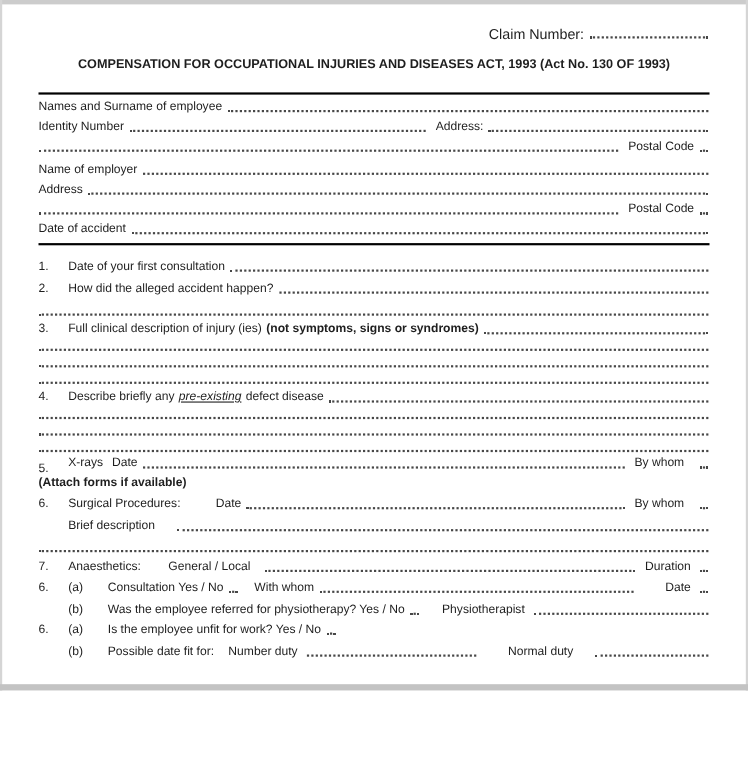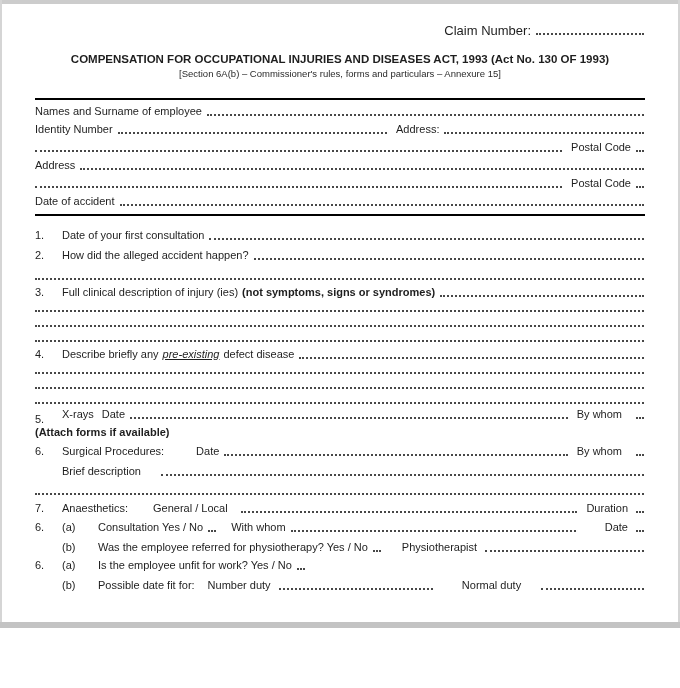--- a/index.html
+++ b/index.html
@@ -50,38 +50,41 @@
   <div class="frame-top"></div>
   <div class="frame-left"></div>
   <div class="frame-right"></div>
   <div class="frame-bottom"></div>
 
   <div class="claim-row">
     <span>Claim Number:</span>
     <span class="dots"></span>
   </div>
   <div class="subtitle">COMPENSATION FOR OCCUPATIONAL INJURIES AND DISEASES ACT, 1993 (Act No. 130 OF 1993)</div>
-  <div class="section-ref">[Section 6A(b) – Commissioner's rules, forms and particulars – Annexure 15]</div>
 
   <div class="rule rule1"></div>
 
   <div class="line h18">
     <span>Names and Surname of employee</span>
     <span class="dots"></span>
   </div>
   <div class="line h18">
     <span>Identity Number</span>
     <span class="dots" style="flex-grow:1.35"></span>
     <span class="gap8">Address:</span>
     <span class="dots"></span>
   </div>
   <div class="line h18">
     <span class="dots lead"></span>
     <span class="gap8">Postal Code</span>
     <span class="dots fixed w78"></span>
+  </div>
+  <div class="line h18" style="margin-top:3px">
+    <span>Name of employer</span>
+    <span class="dots"></span>
   </div>
   <div class="line h18">
     <span>Address</span>
     <span class="dots"></span>
   </div>
   <div class="line h18">
     <span class="dots lead"></span>
     <span class="gap8">Postal Code</span>
     <span class="dots fixed w78"></span>
   </div>

